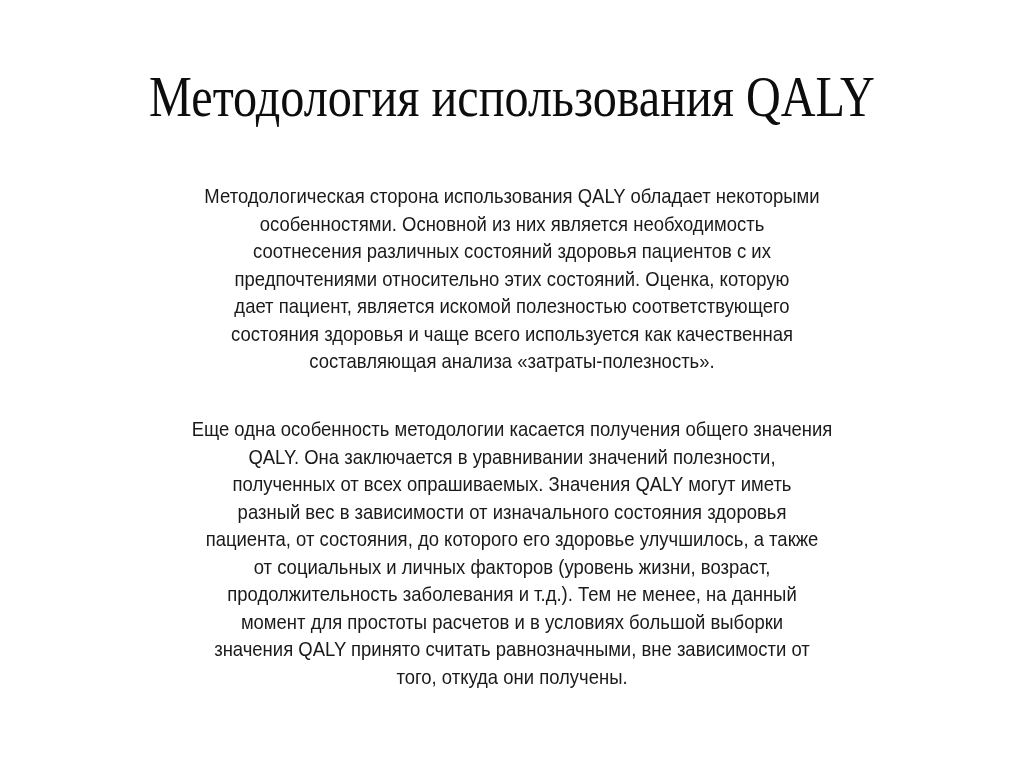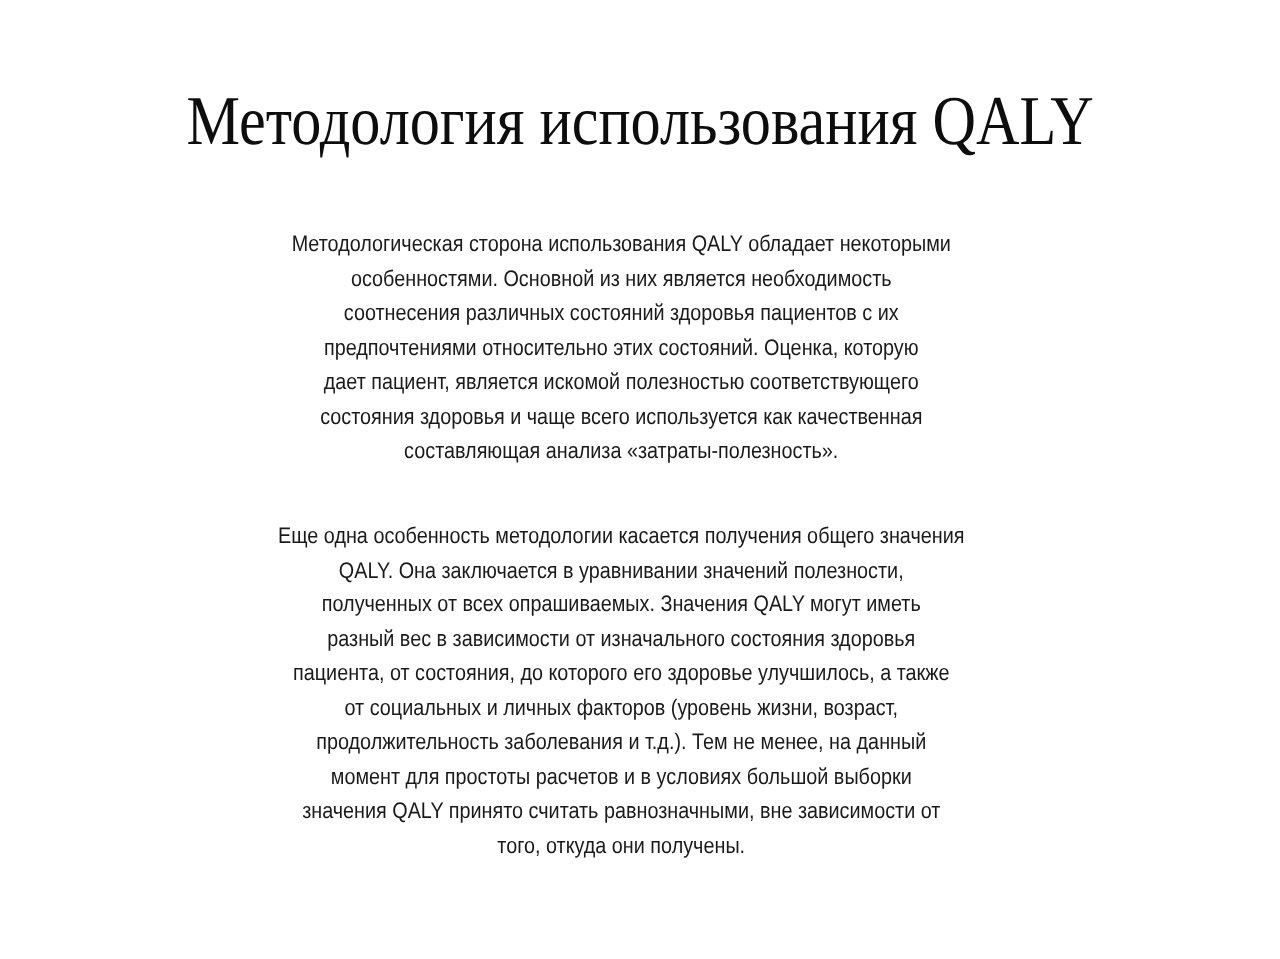--- a/index.html
+++ b/index.html
@@ -30,24 +30,24 @@
       font-family: "Liberation Serif", "DejaVu Serif", serif;
       font-size: 56px;
       line-height: 70px;
       color: #0d0d0d;
       transform: scaleX(0.86);
       transform-origin: 512px 0;
       white-space: nowrap;
     }
     .body-text {
       position: absolute;
-      left: 25px;
+      left: 40px;
       width: 944px;
       font-family: "Liberation Sans", "DejaVu Sans", sans-serif;
-      font-size: 18px;
+      font-size: 21px;
       color: #1a1a1a;
       text-align: center;
     }
     .line {
       display: block;
       white-space: nowrap;
       height: 27.5px;
       line-height: 27.5px;
       transform: scaleX(0.88);
       transform-origin: center;

